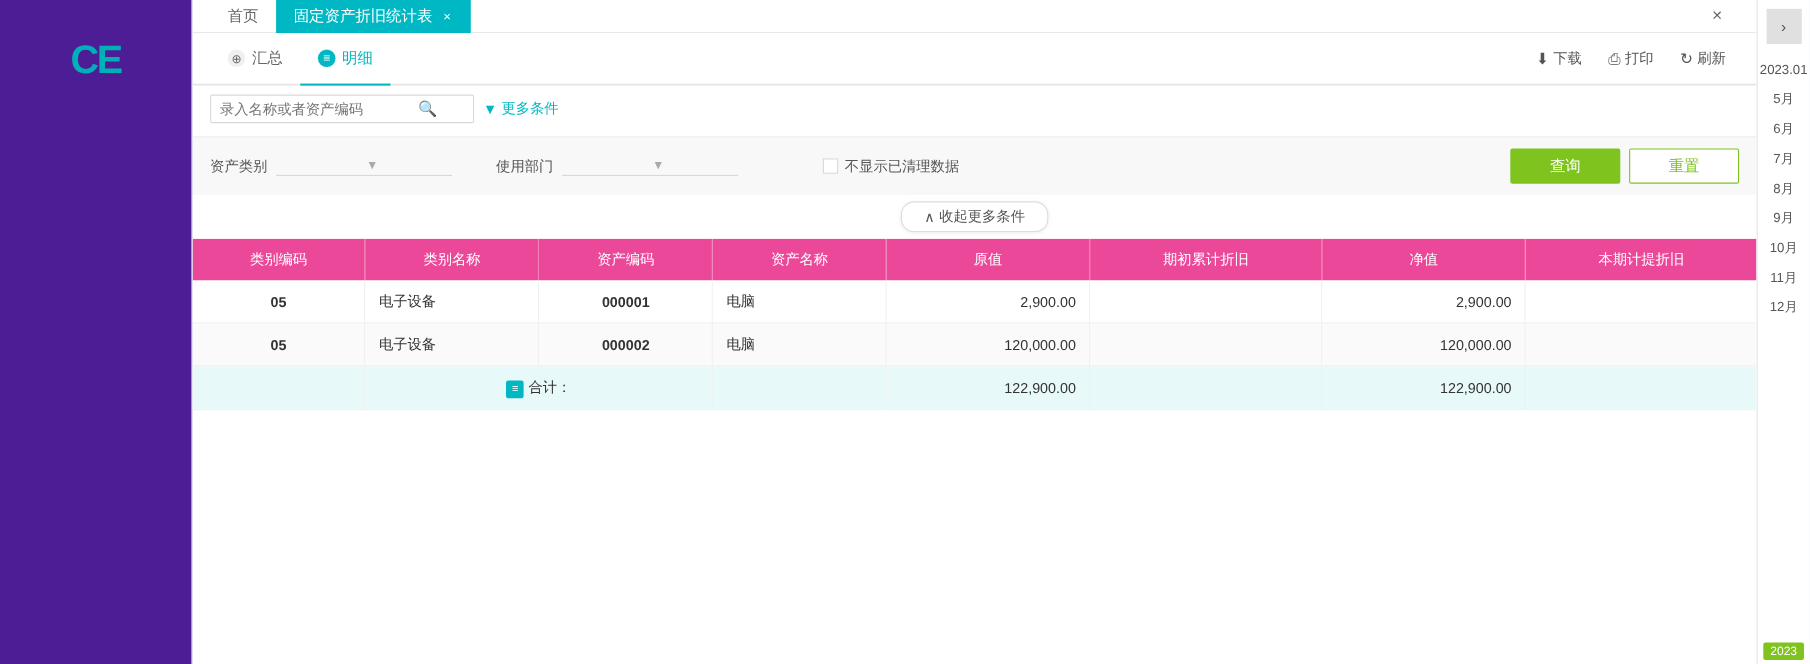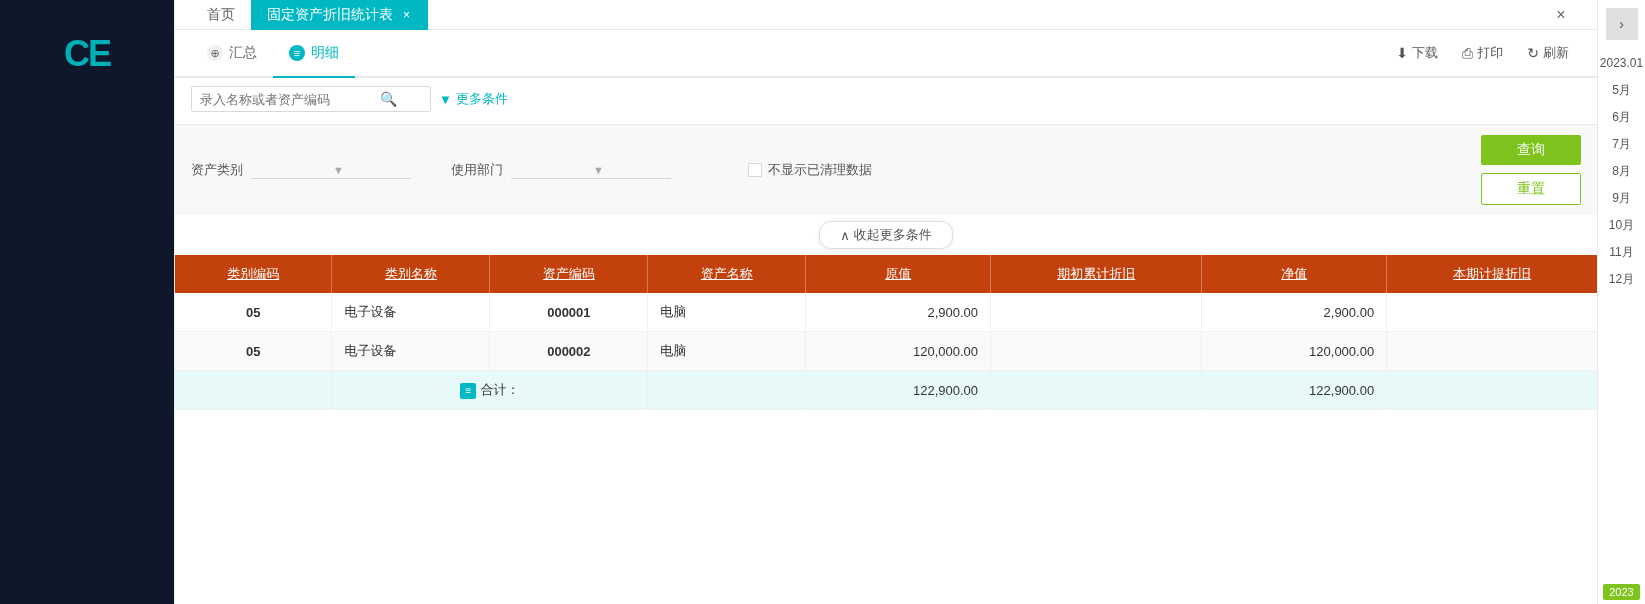--- a/index.html
+++ b/index.html
@@ -2,21 +2,21 @@
 <html><head>
   <meta charset="utf-8">
   <style>
     * { box-sizing: border-box; margin: 0; padding: 0; }
     body { font-family: "Microsoft YaHei", "PingFang SC", sans-serif; font-size: 13px; background: #f0f2f5; color: #333; width: 1645px; height: 604px; overflow: hidden; display: flex; }
 
     
     .logo-area {
       width: 175px;
       min-width: 175px;
-      background: #0f172a;
+      background: #4c1d95;
       display: flex;
       align-items: flex-start;
       justify-content: center;
       padding-top: 20px;
       border-right: 1px solid #e8e8e8;
     }
     .logo-circle {
       width: 90px;
       height: 68px;
       display: flex;
@@ -197,21 +197,21 @@
     .checkbox-box {
       width: 14px;
       height: 14px;
       border: 1px solid #d9d9d9;
       background: #fff;
       cursor: pointer;
     }
     .filter-actions {
       margin-left: auto;
       display: flex;
-      flex-direction: column;
+      flex-direction: row;
       gap: 8px;
     }
     .btn-query {
       background: #7ec31e;
       color: #fff;
       border: none;
       padding: 6px 32px;
       cursor: pointer;
       font-size: 14px;
       border-radius: 2px;
@@ -254,23 +254,22 @@
     .table-wrap {
       flex: 1;
       overflow: auto;
       background: #fff;
     }
     table {
       width: 100%;
       border-collapse: collapse;
     }
     thead tr {
-      background: #c2410c;
+      background: #ec4899;
       color: #fff;
-      text-decoration: underline;
     }
     thead th {
       padding: 10px 12px;
       text-align: center;
       font-weight: normal;
       font-size: 13px;
       border-right: 1px solid rgba(255,255,255,0.3);
       white-space: nowrap;
     }
     thead th:last-child { border-right: none; }

